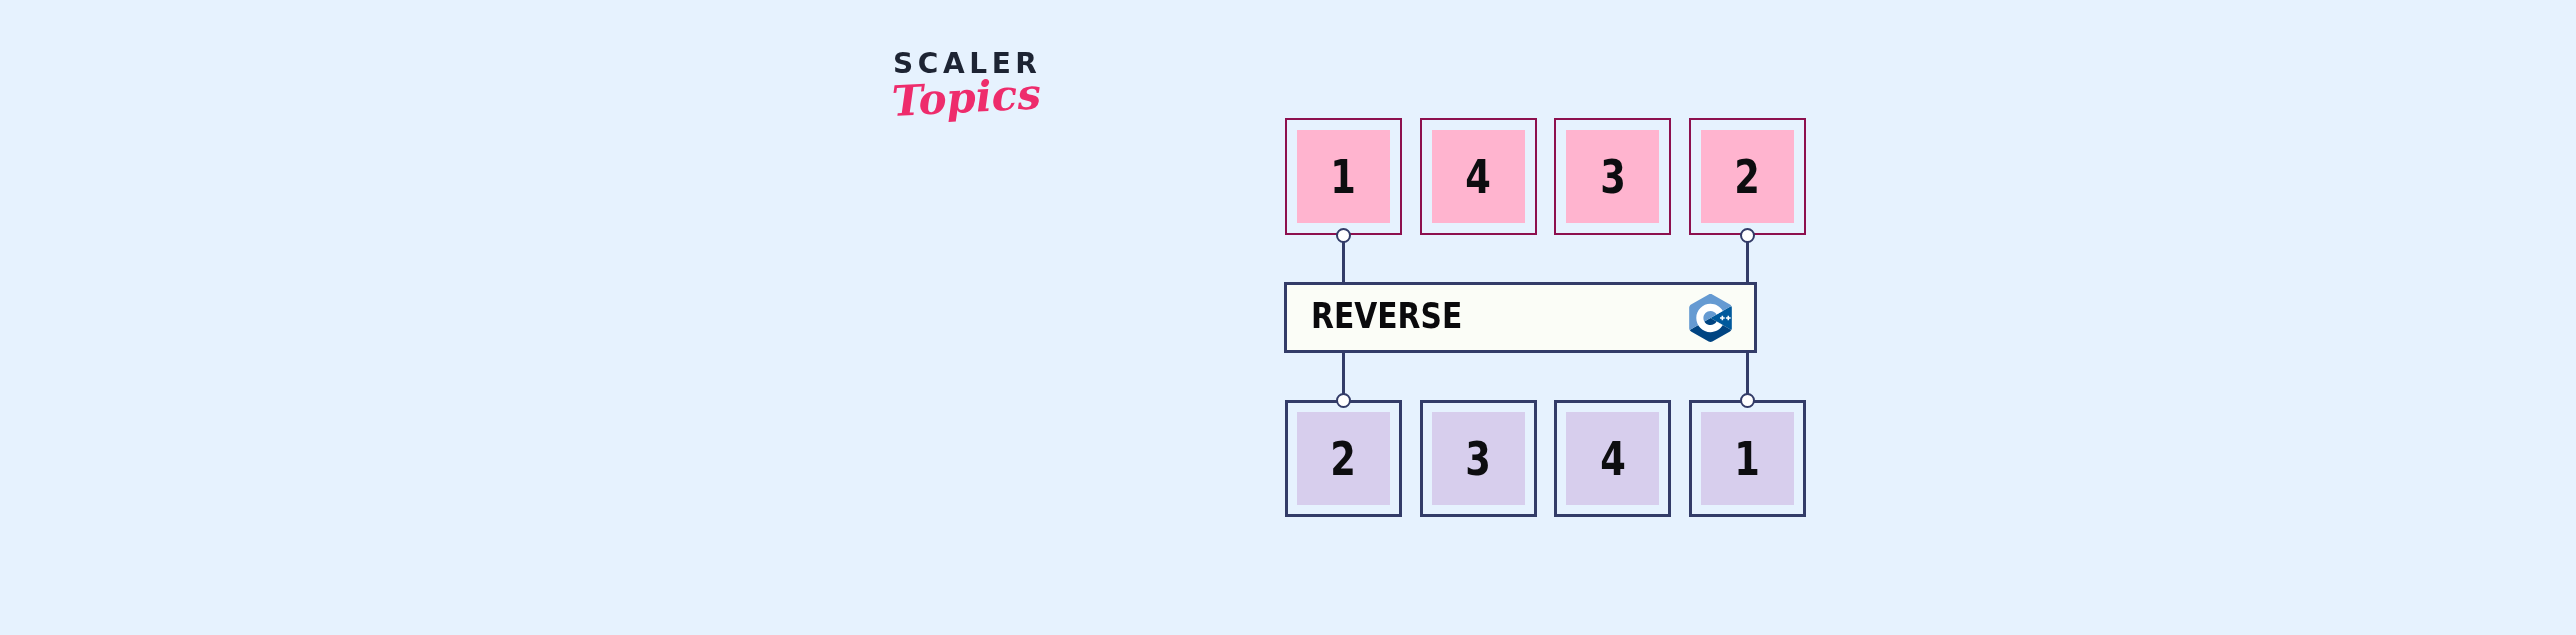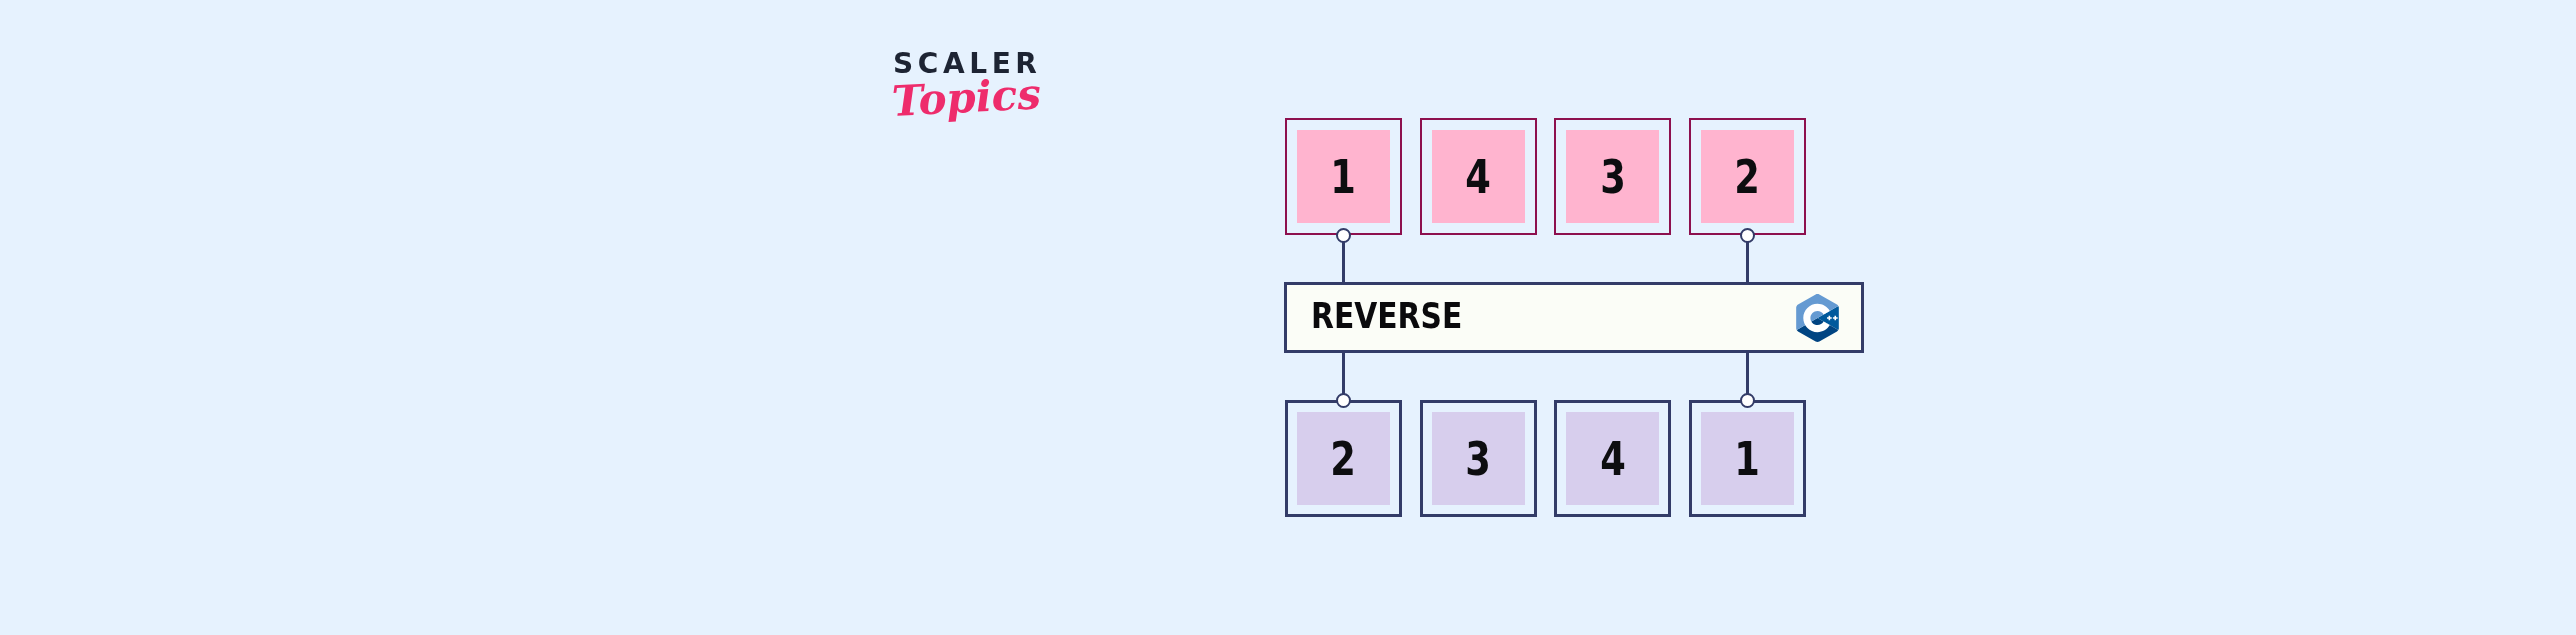--- a/index.html
+++ b/index.html
@@ -49,21 +49,21 @@
   .cell{width:93px;height:93px;display:flex;align-items:center;justify-content:center;}
   .box-input .cell{background:var(--pink);}
   .box-output .cell{background:var(--lavender);}
   .digit{
     font-size:46px;font-weight:bold;color:var(--digit);line-height:1;
     transform:scaleX(0.8);
   }
 
   
   .op-box{
-    position:absolute;left:0;top:165px;width:580px;height:71px;
+    position:absolute;left:0;top:165px;width:473px;height:71px;
     background:var(--opbg);border:3.1px solid var(--navy);
     display:flex;align-items:center;
   }
   .op-label{
     margin-left:24px;font-size:35px;font-weight:bold;color:#0A0A0C;
     line-height:1;transform:scaleX(0.85);transform-origin:left center;
     position:relative;top:-1.5px;white-space:nowrap;
   }
   .cpp{position:absolute;right:21.6px;top:50%;transform:translateY(-50%);width:43px;height:48px;}
   .cpp-light{fill:var(--cpp-light);}

